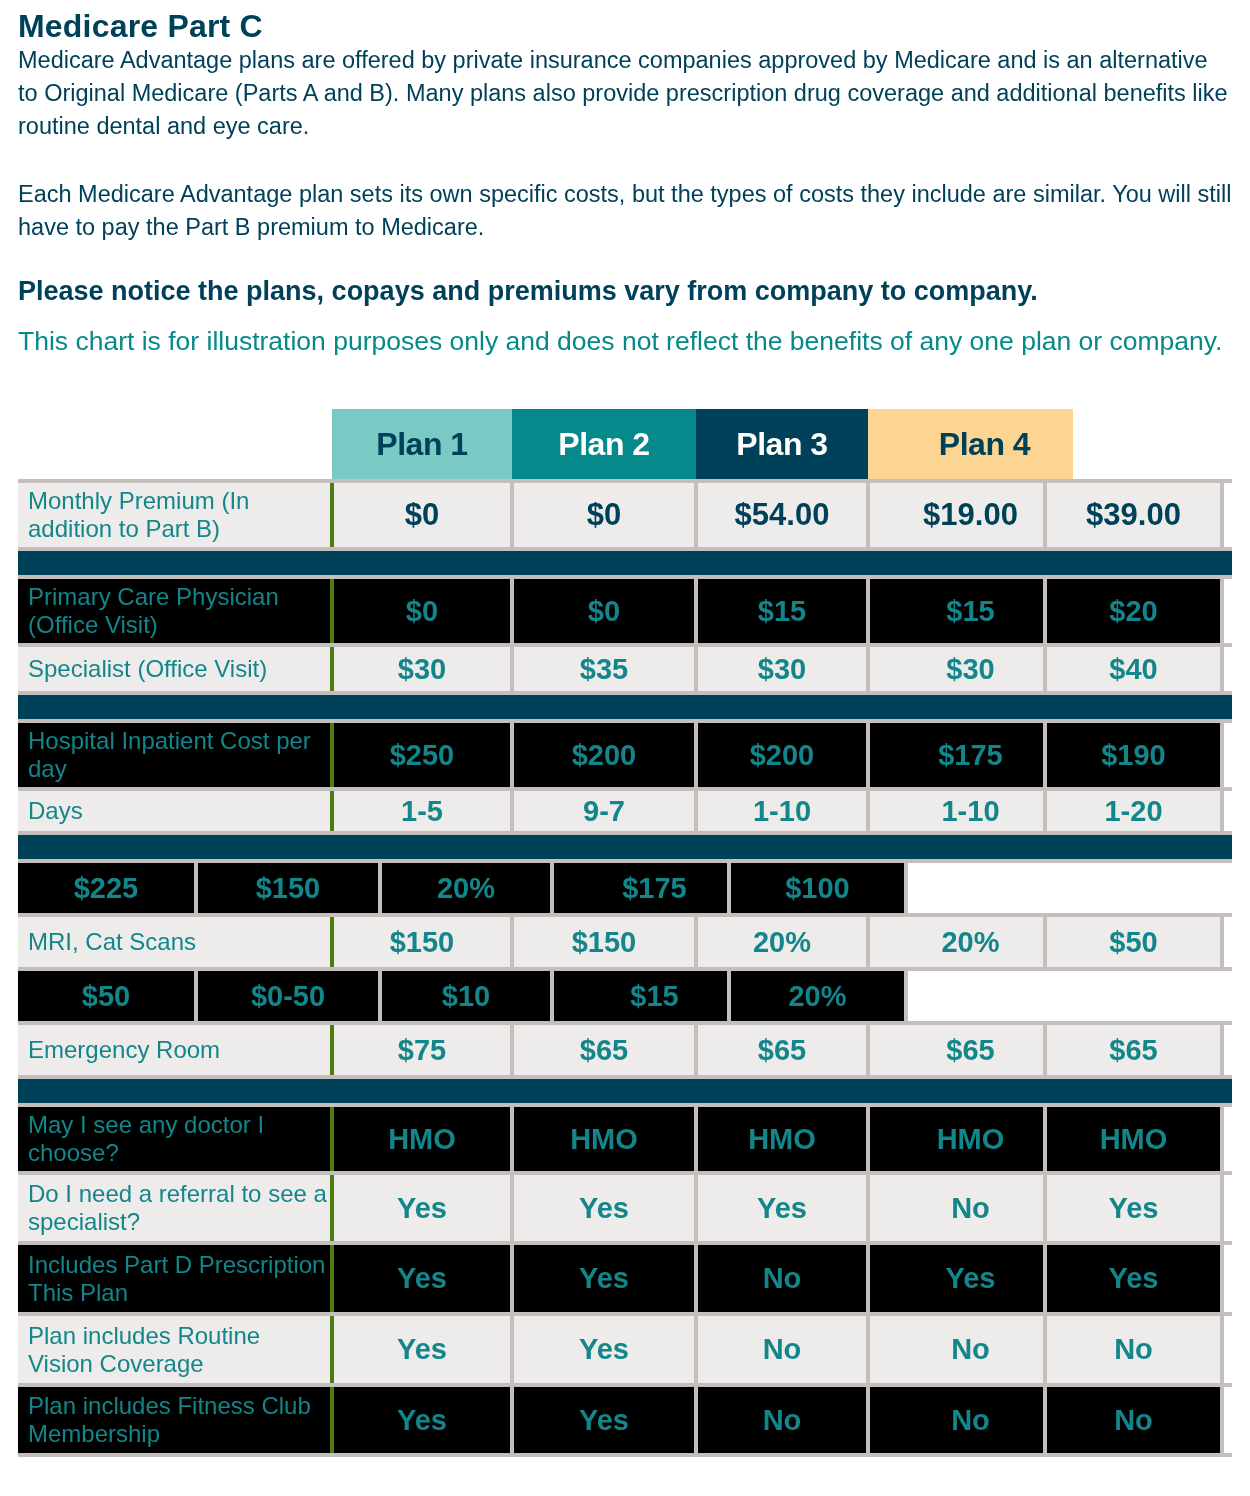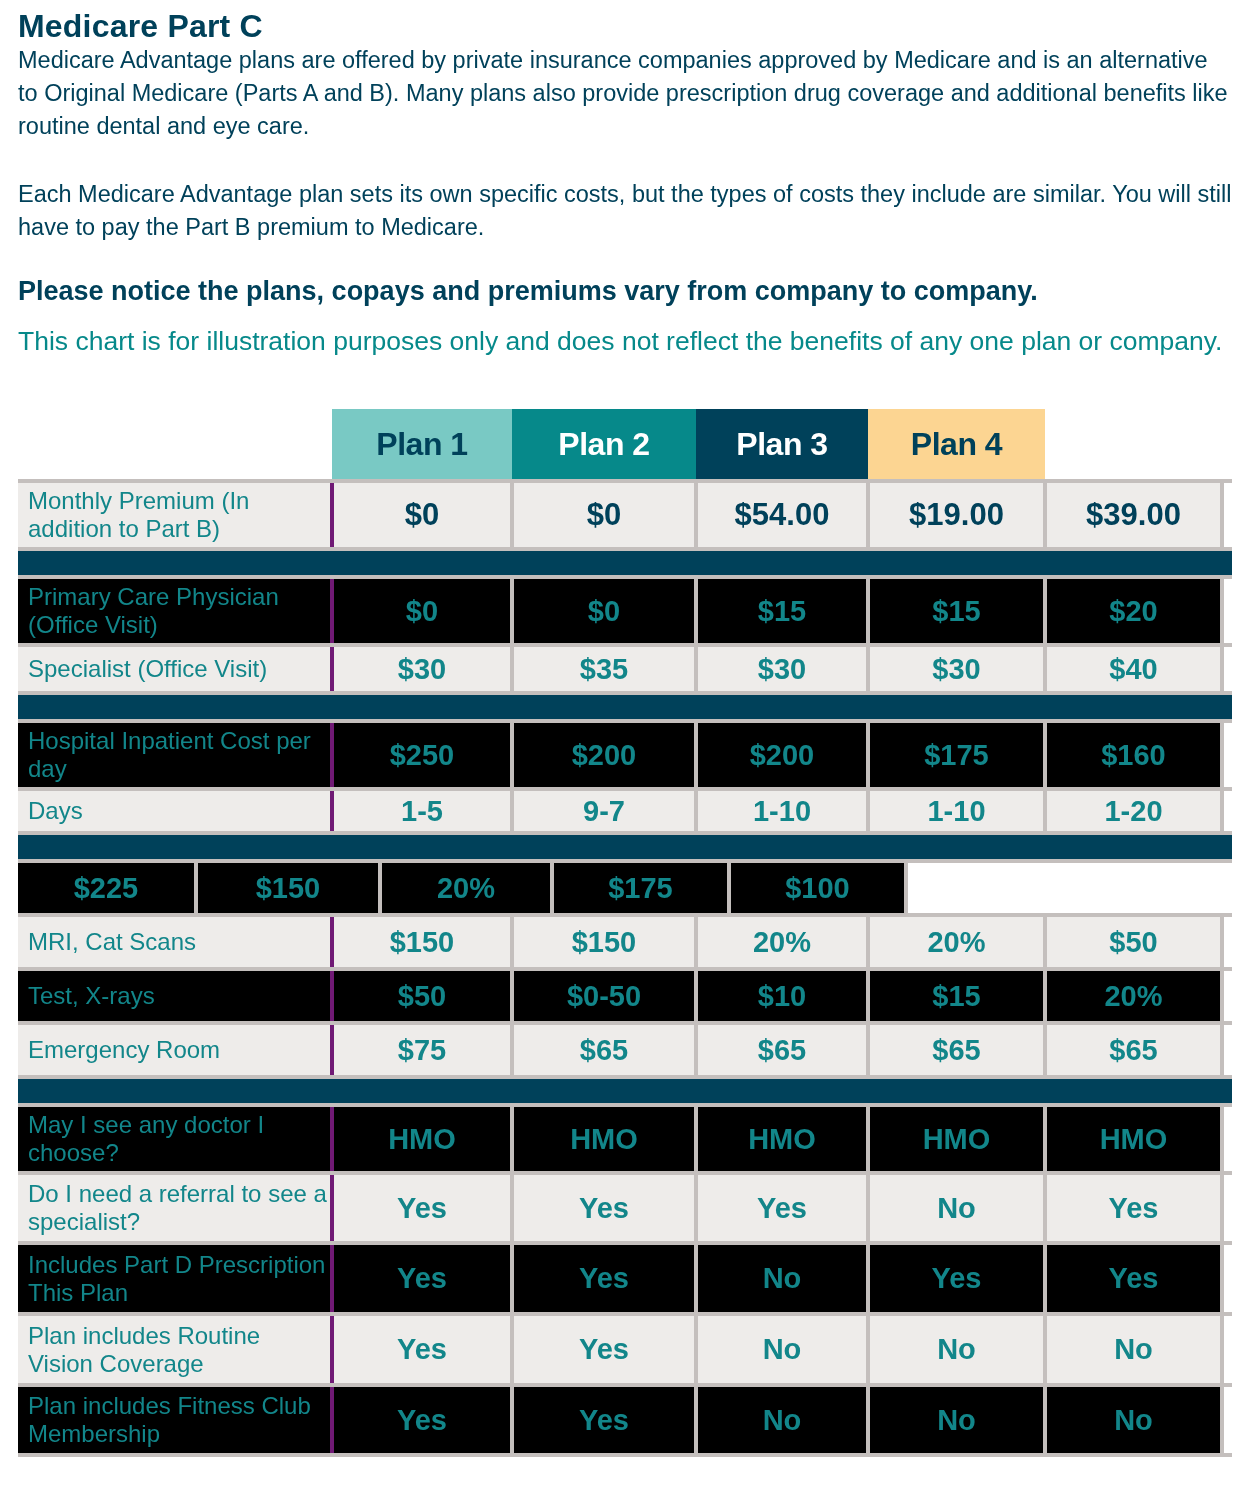--- a/index.html
+++ b/index.html
@@ -8,23 +8,23 @@
   .para { position:absolute; left:18px; font-size:23.5px; line-height:33px; color:#00415a; width:1215px; }
   .p1 { top:44px; }
   .p2 { top:178px; }
   .notice { position:absolute; left:18px; top:276px; font-size:27px; font-weight:bold; color:#00415a; }
   .disclaimer { position:absolute; left:18px; top:322px; font-size:26.5px; line-height:38px; color:#06898a; width:1215px; }
 
   .tbl { position:absolute; left:18px; top:409px; width:1214px; }
   .hdr { display:flex; height:70px; }
   .hdr .blank { width:314px; }
   .hdr .ph { display:flex; align-items:center; justify-content:center; font-size:32px; font-weight:bold; letter-spacing:-0.5px; }
-  .c1 { width:180px; } .c2 { width:184px; } .c3 { width:172px; } .c4 { width:177px; } .c5 { width:177px; }
+  .c1 { width:180px; } .c2 { width:184px; } .c3 { width:172px; } .c4 { width:177px;padding-left:28px; } .c5 { width:177px; }
   .row { display:flex; border-top:4px solid #c4bfbd; }
-  .row .lab { width:302px; padding-left:10px; display:flex; align-items:center; font-size:24px; line-height:28px; color:#12868a; border-right:4px solid #701a75; box-sizing:content-box; }
+  .row .lab { width:302px; padding-left:10px; display:flex; align-items:center; font-size:24px; line-height:28px; color:#12868a; border-right:4px solid #4d7c0f; box-sizing:content-box; }
   .row .val { display:flex; align-items:center; justify-content:center; font-size:29px; font-weight:bold; color:#12868a; border-right:4px solid #c4bfbd; box-sizing:border-box; }
   .row.gray .lab, .row.gray .val { background:#eeecea; }
   .row.white .lab, .row.white .val { background:#000000; }
   .row .val.dark { color:#00415a; font-size:31px; }
   .sep { height:24px; background:#00415a; border-top:4px solid #c4bfbd; }
   .bottom { height:4px; background:#c4bfbd; }
 </style>
 </head>
 <body>
 
@@ -70,21 +70,21 @@
     <div class="val c5">$40</div>
   </div>
   <div class="sep"></div>
 
   <div class="row white" style="height:64px">
     <div class="lab">Hospital Inpatient Cost per day</div>
     <div class="val c1">$250</div>
     <div class="val c2">$200</div>
     <div class="val c3">$200</div>
     <div class="val c4">$175</div>
-    <div class="val c5">$160</div>
+    <div class="val c5">$190</div>
   </div>
   <div class="row gray" style="height:40px">
     <div class="lab">Days</div>
     <div class="val c1">1-5</div>
     <div class="val c2">9-7</div>
     <div class="val c3">1-10</div>
     <div class="val c4">1-10</div>
     <div class="val c5">1-20</div>
   </div>
   <div class="sep"></div>
@@ -98,21 +98,20 @@
   </div>
   <div class="row gray" style="height:50px">
     <div class="lab">MRI, Cat Scans</div>
     <div class="val c1">$150</div>
     <div class="val c2">$150</div>
     <div class="val c3">20%</div>
     <div class="val c4">20%</div>
     <div class="val c5">$50</div>
   </div>
   <div class="row white" style="height:50px">
-    <div class="lab">Test, X-rays</div>
     <div class="val c1">$50</div>
     <div class="val c2">$0-50</div>
     <div class="val c3">$10</div>
     <div class="val c4">$15</div>
     <div class="val c5">20%</div>
   </div>
   <div class="row gray" style="height:50px">
     <div class="lab">Emergency Room</div>
     <div class="val c1">$75</div>
     <div class="val c2">$65</div>

